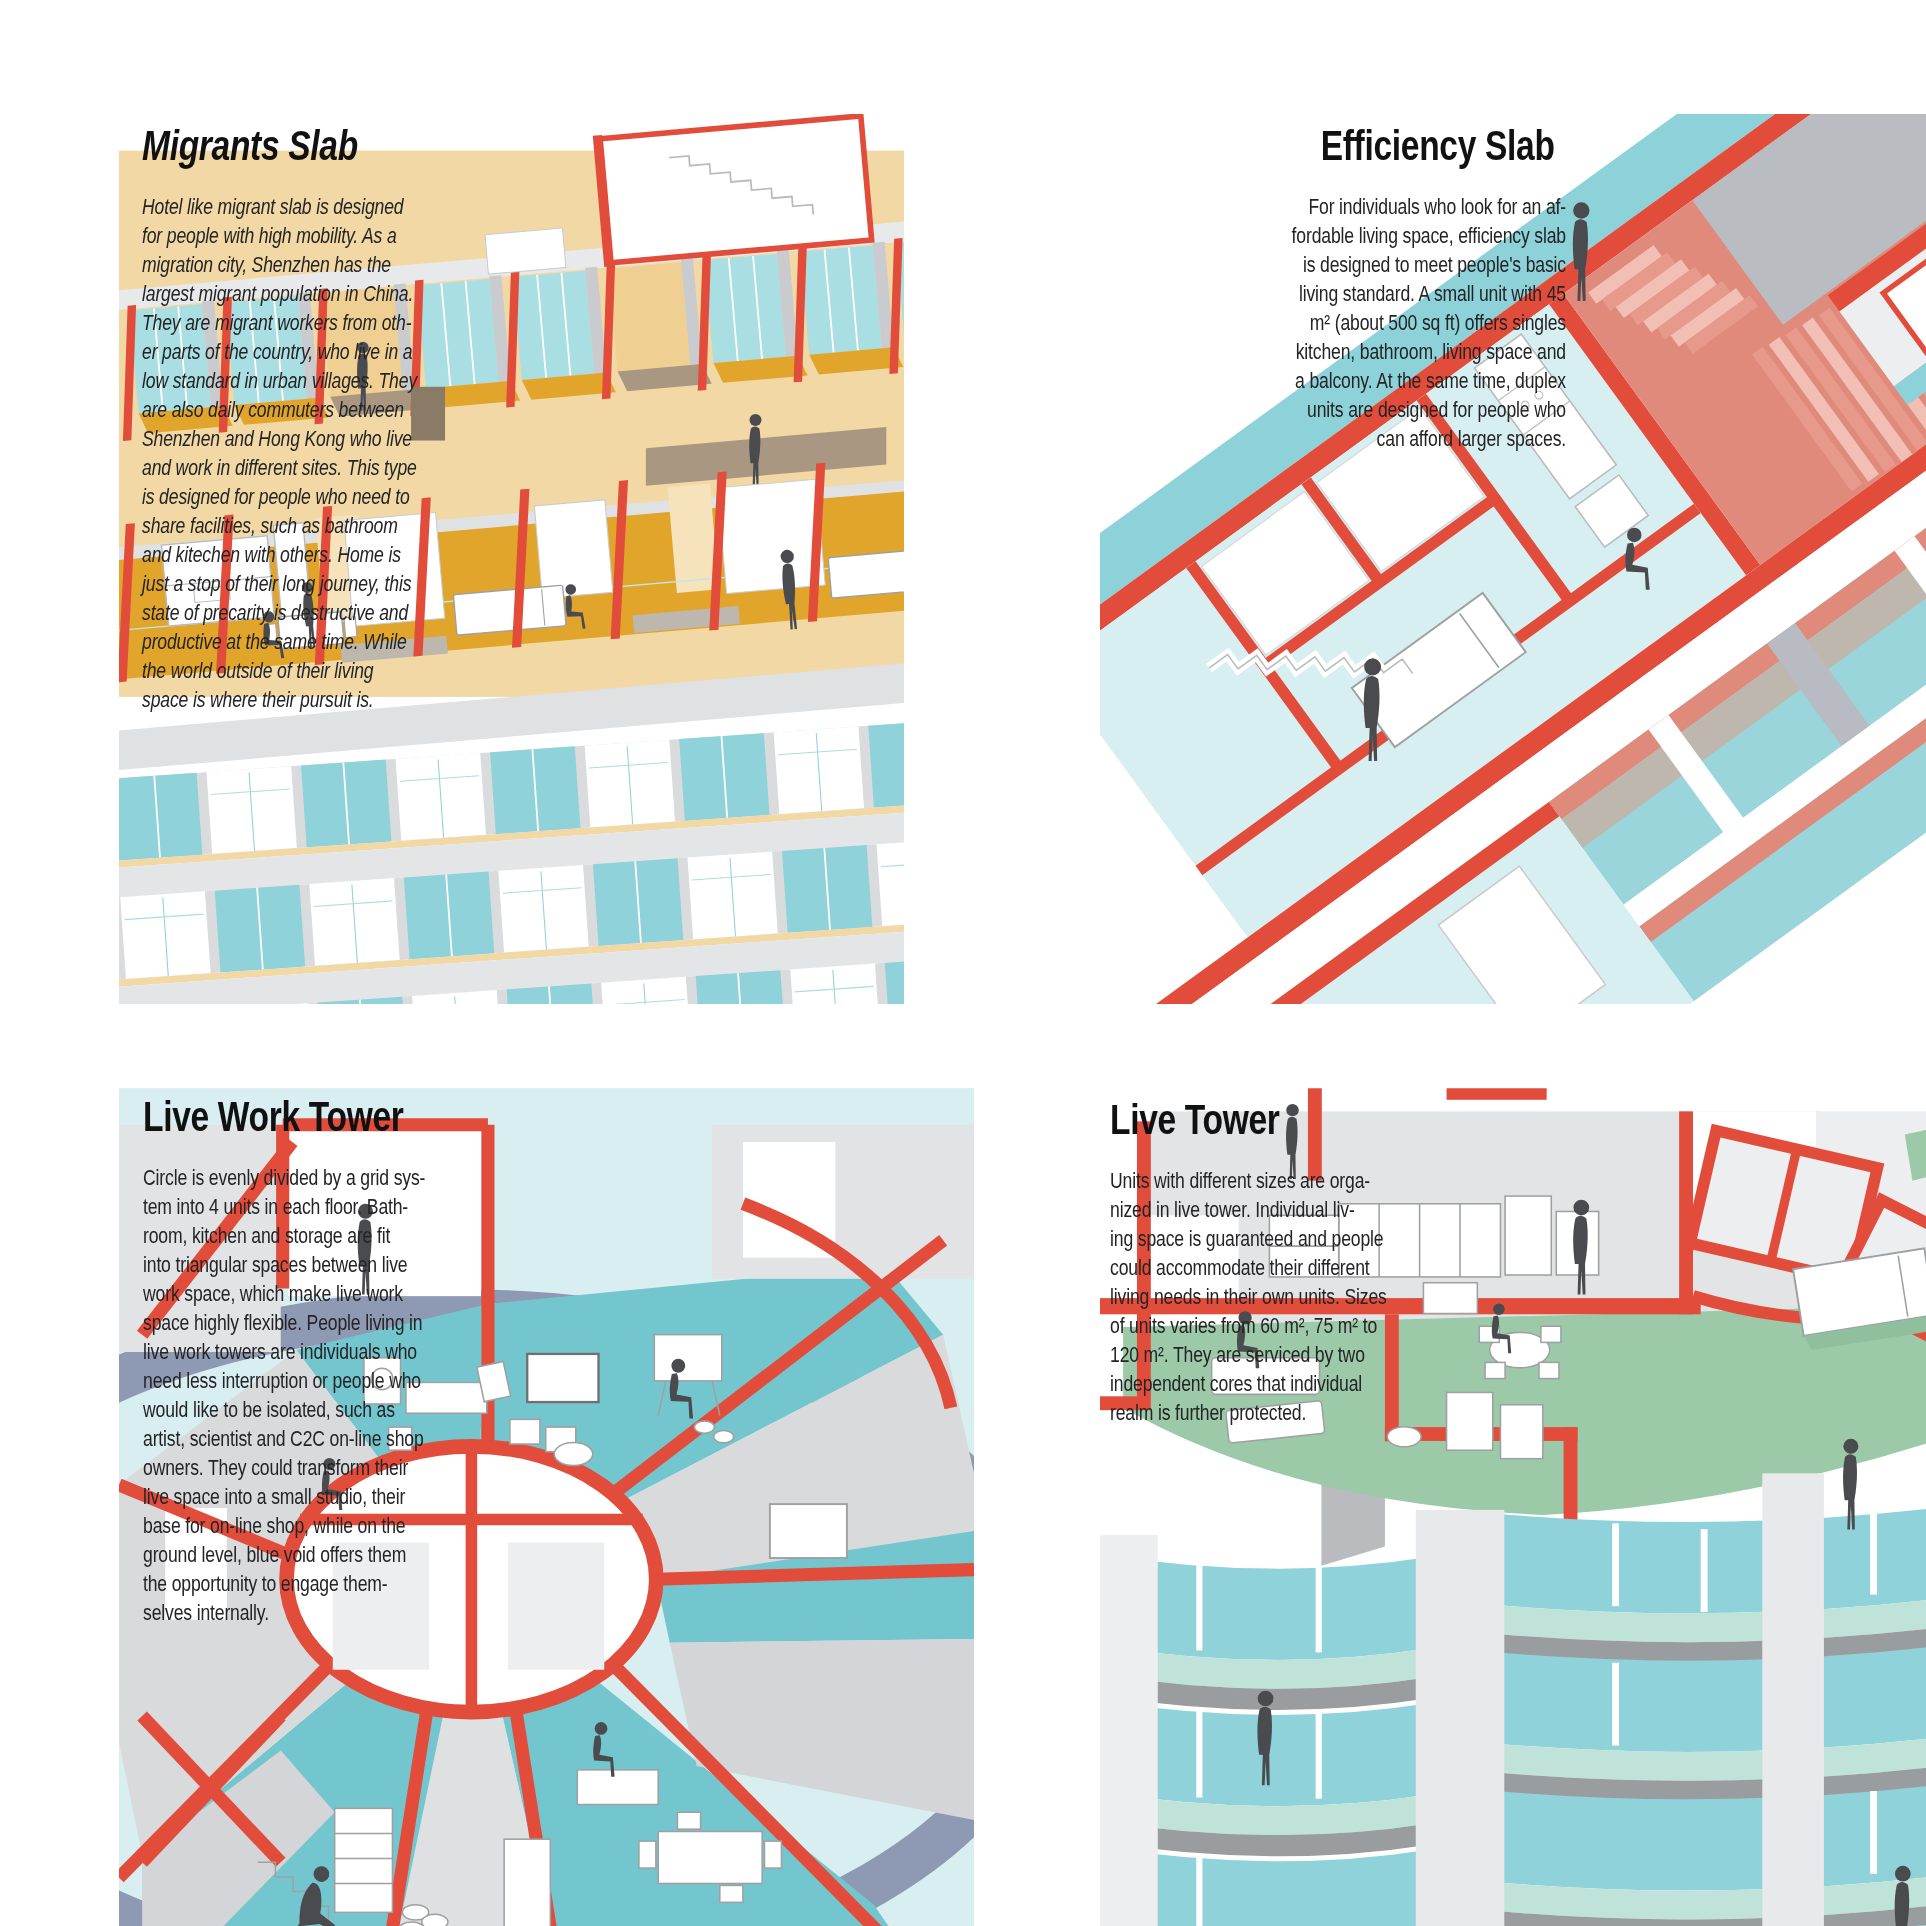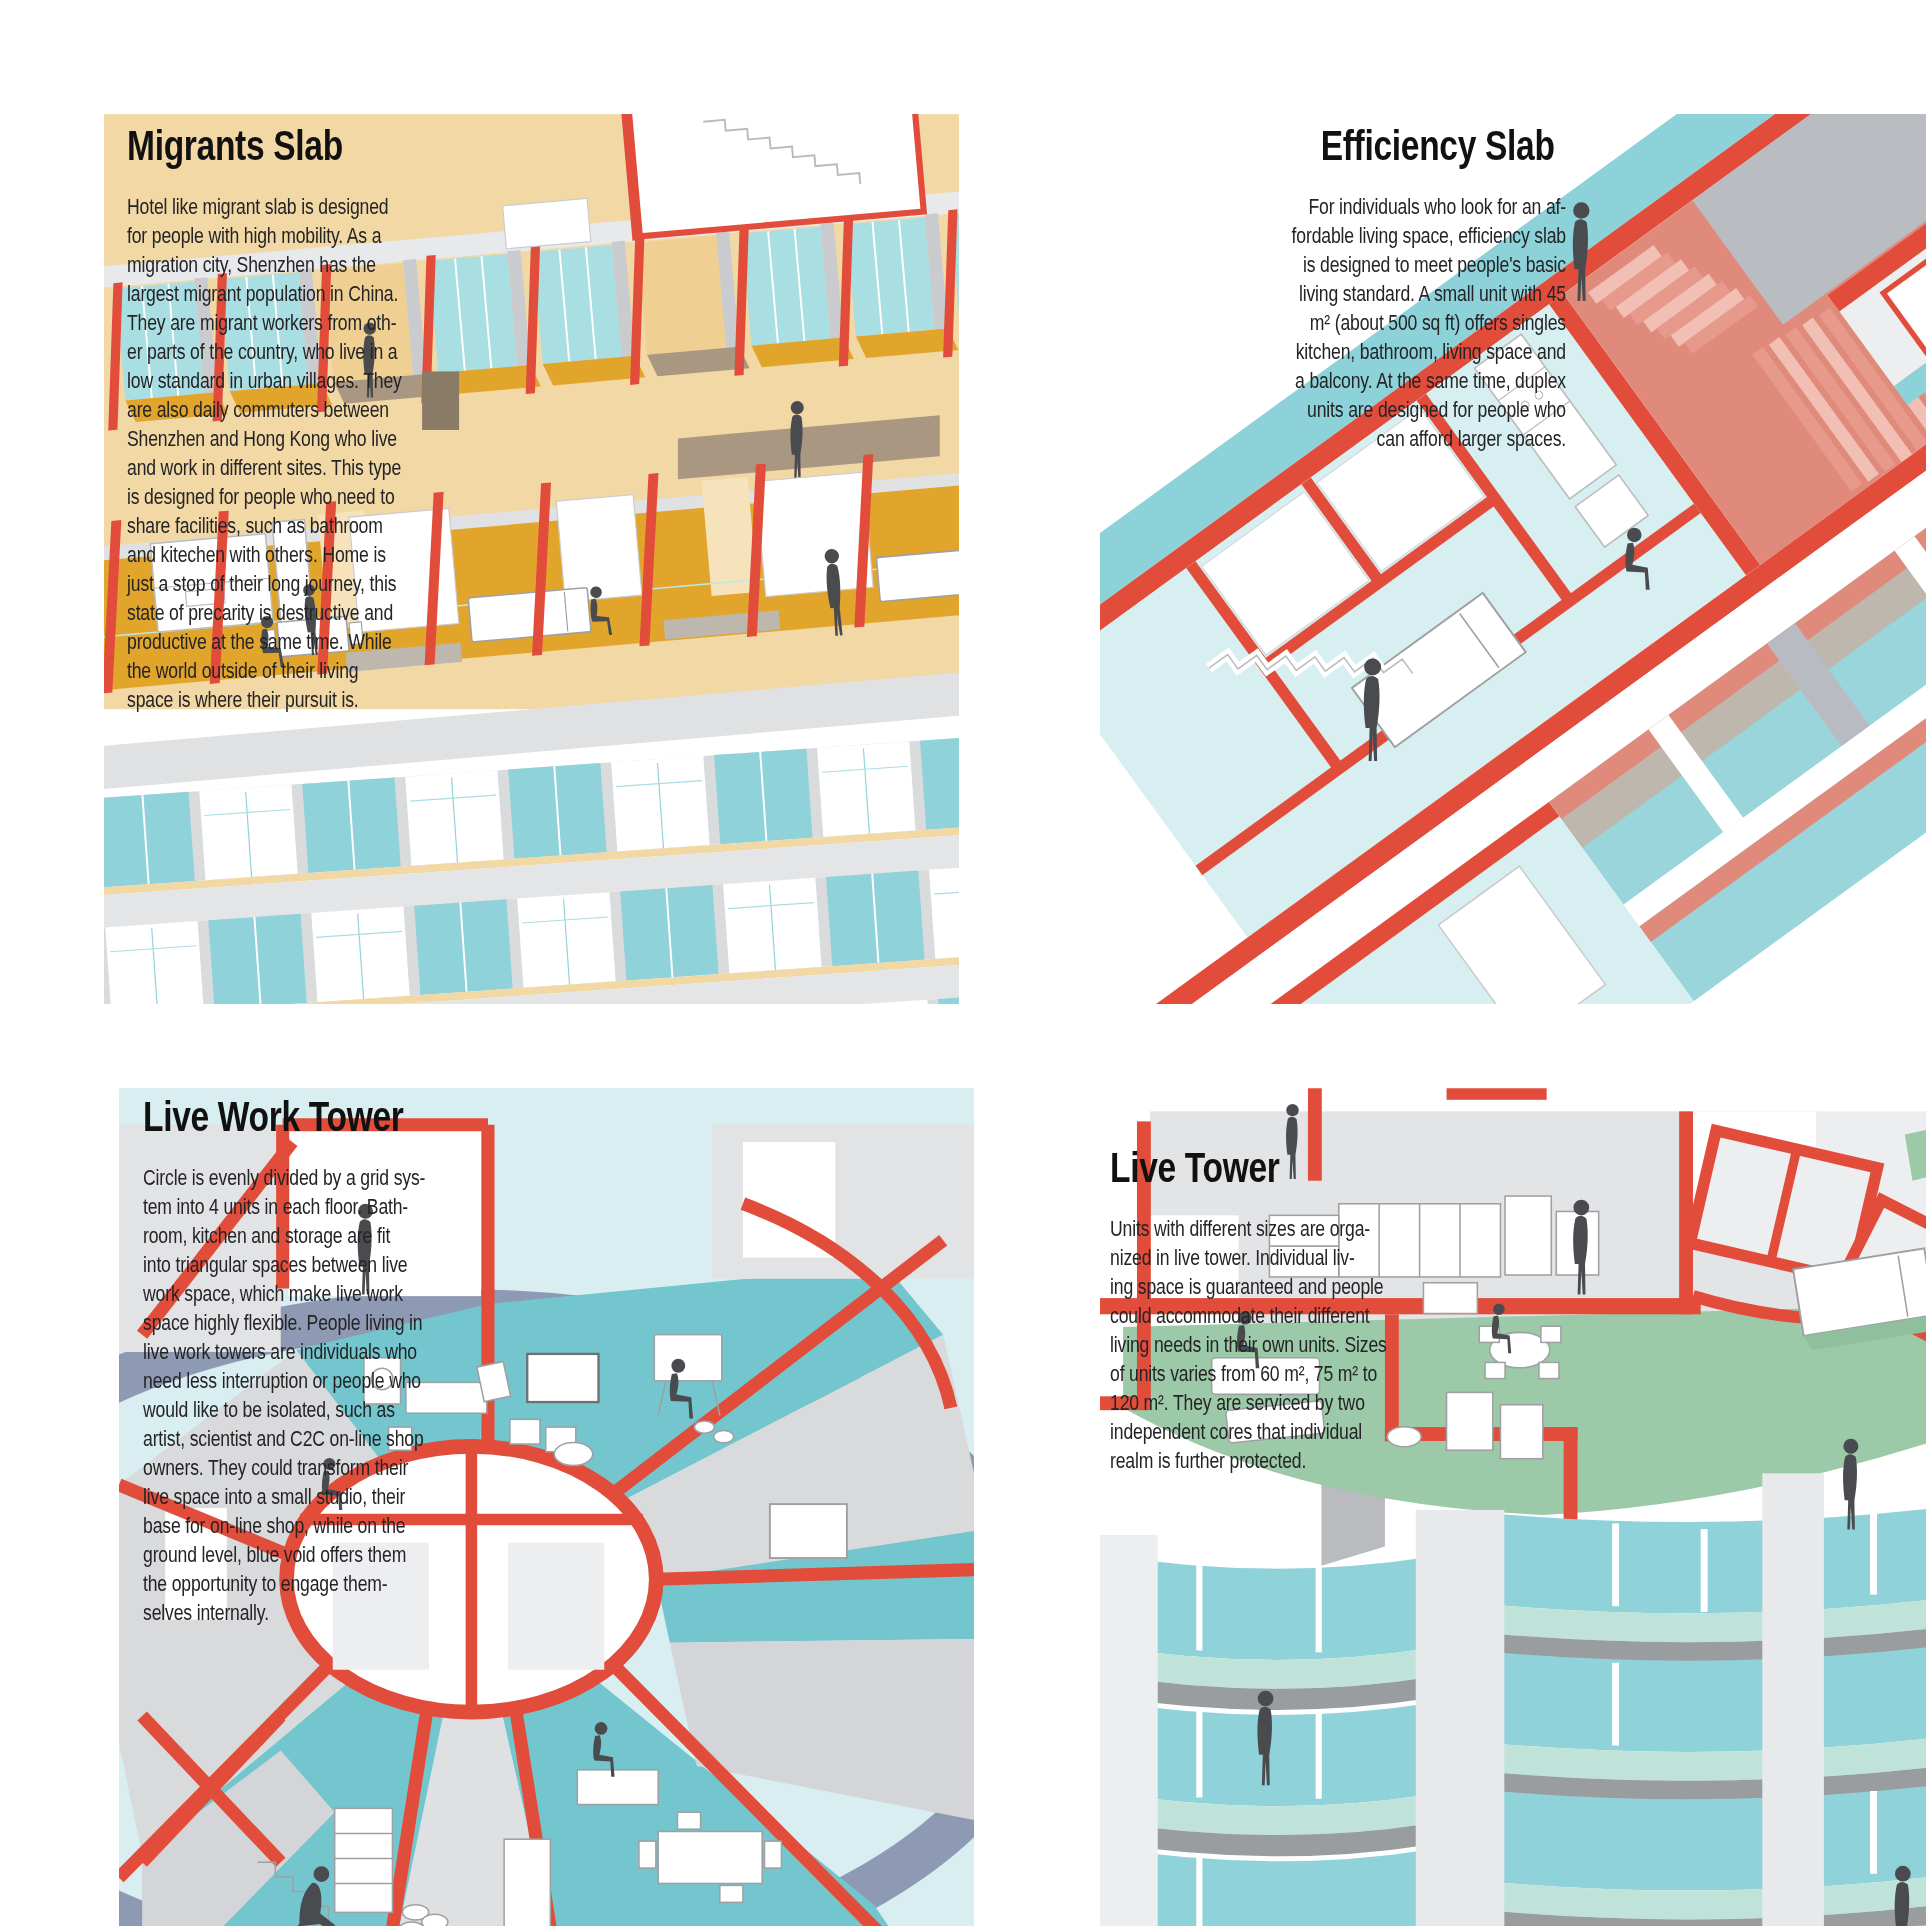--- a/index.html
+++ b/index.html
@@ -61,21 +61,21 @@
           <line x1="120" y1="10" x2="120" y2="232" stroke="var(--tealGlass)" stroke-width="3"></line>
           <line x1="8" y1="64" x2="232" y2="64" stroke="var(--tealLight)" stroke-width="3"></line>
         </g>
     <g id="bed">
           <rect width="310" height="115" rx="6" fill="#fff" stroke="#9EA0A2" stroke-width="4"></rect>
           <line x1="250" y1="6" x2="250" y2="109" stroke="#9EA0A2" stroke-width="3"></line>
         </g>
   </defs>
 </svg>
 
-<div class="panel" style="left:104px;top:114px;width:855px;height:890px;">
+<div class="panel" style="left:119px;top:114px;width:785px;height:890px;font-style:italic;">
   <svg viewBox="0 0 2220 2310">
     <rect width="2220" height="1545" fill="var(--tan)"></rect>
 
     <g transform="translate(0,455) rotate(-5)">
       <rect x="-40" y="-60" width="2480" height="56" fill="#E8E9EB"></rect>
       <use href="#cell1" transform="translate(30,0)"></use>
       <use href="#cell1" transform="translate(302,0)"></use>
       <use href="#cell1t" transform="translate(574,0)"></use>
       <use href="#cell1" transform="translate(846,0)"></use>
       <use href="#cell1" transform="translate(1118,0)"></use>
@@ -562,21 +562,21 @@
     </g>
 
     <use href="#pp" class="fig" transform="translate(500,148) scale(0.95)"></use>
     <use href="#pp" class="fig" transform="translate(1250,425) scale(1.2)"></use>
     <use href="#ps" class="fig" transform="translate(370,672) scale(1.15)"></use>
     <use href="#ps" class="fig" transform="translate(1030,640) scale(1.0)"></use>
     <use href="#pp" class="fig" transform="translate(1950,1040) scale(1.15)"></use>
     <use href="#pp" class="fig" transform="translate(430,1700) scale(1.2)"></use>
     <use href="#pp" class="fig" transform="translate(2085,2155) scale(1.2)"></use>
   </svg>
-  <div class="textblock" style="left:9.6px;top:7px;margin-top:48px;">
+  <div class="textblock" style="left:9.6px;top:7px;">
     <div class="ptitle">Live Tower</div>
     <div class="pbody">Units with different sizes are orga-
 nized in live tower. Individual liv-
 ing space is guaranteed and people
 could accommodate their different
 living needs in their own units. Sizes
 of units varies from 60 m², 75 m² to
 120 m². They are serviced by two
 independent cores that individual
 realm is further protected.</div>

